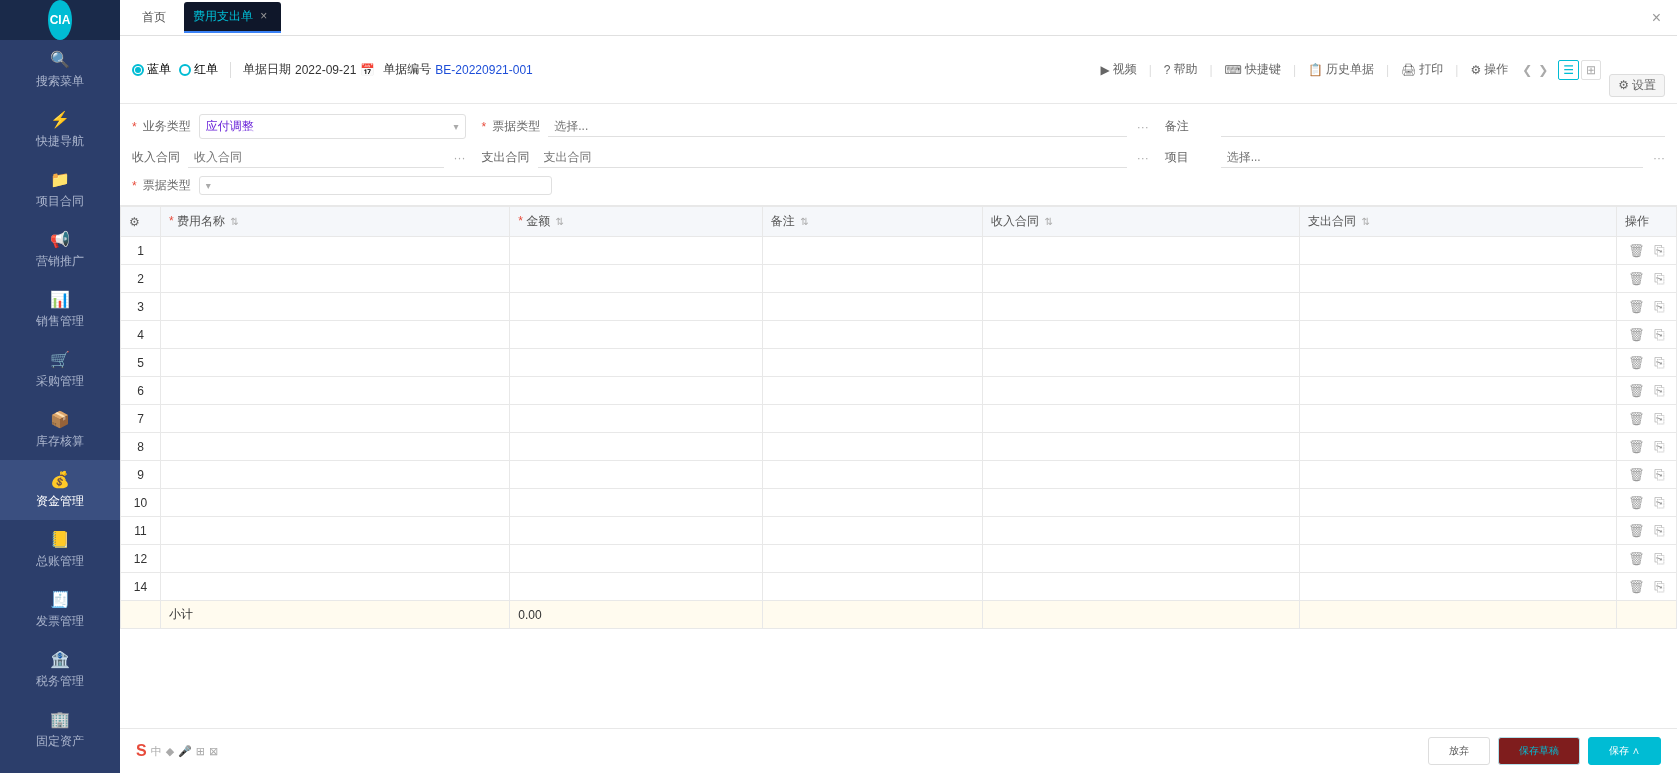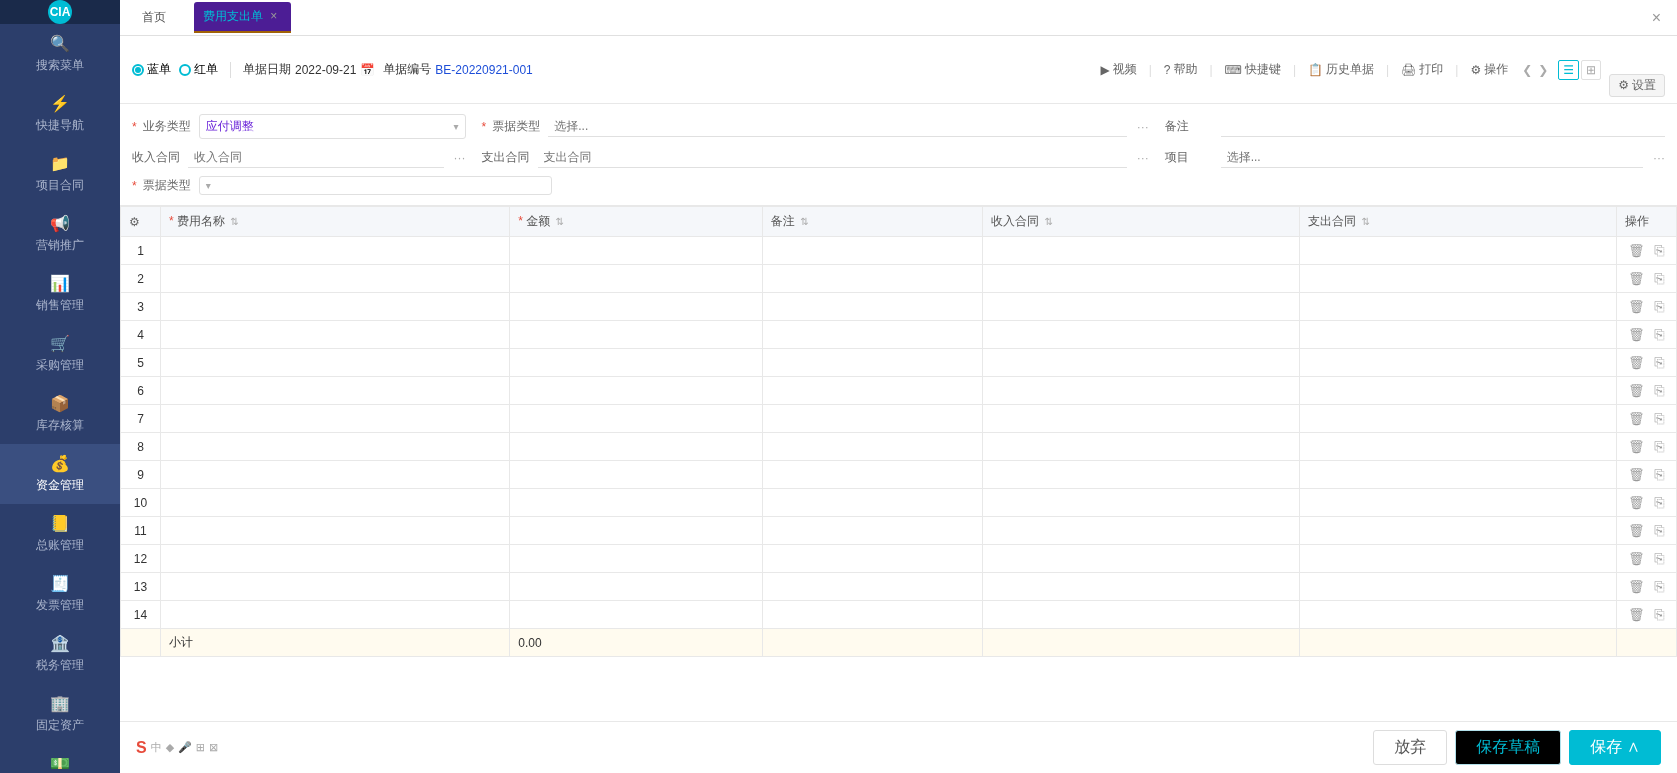--- a/index.html
+++ b/index.html
@@ -19,21 +19,21 @@
       background: #1a2a4a;
       display: flex;
       align-items: center;
       justify-content: center;
       color: #fff;
       font-size: 14px;
       font-weight: bold;
       gap: 4px;
     }
     .sidebar-logo .logo-icon {
-      width: 24px; height: 24px;
+      width: 24px; height: 40px;
       background: #00bcd4;
       border-radius: 50%;
       display: flex; align-items: center; justify-content: center;
       color: white; font-size: 11px; font-weight: bold;
     }
     .sidebar-item {
       display: flex;
       flex-direction: column;
       align-items: center;
       justify-content: center;
@@ -56,33 +56,33 @@
     }
 
     
     .tab-bar {
       background: #fff;
       border-bottom: 1px solid #e0e0e0;
       display: flex;
       align-items: center;
       height: 36px;
       padding: 0 8px;
-      gap: 14px;
+      gap: 4px;
     }
     .tab {
       padding: 6px 14px;
       cursor: pointer;
       color: #555;
       border-radius: 3px 3px 0 0;
       font-size: 12px;
     }
     .tab.active {
-      background: #4c1d95;
+      background: #0f172a;
       color: #00bcd4;
-      border-bottom: 2px solid #a16207;
+      border-bottom: 2px solid #3b82f6;
       padding-left: 9px;
     }
     .tab-close {
       color: #999;
       margin-left: 4px;
       cursor: pointer;
     }
     .tab-bar-close-btn {
       margin-left: auto;
       color: #999;
@@ -225,26 +225,26 @@
       display: flex;
       align-items: center;
       justify-content: flex-end;
       gap: 8px;
       background: #fff;
     }
     .btn {
       padding: 6px 20px;
       border-radius: 3px;
       cursor: pointer;
-      font-size: 16px;
+      font-size: 10px;
       border: 1px solid #ddd;
     }
     .btn-default { background: #fff; color: #555; }
     .btn-primary { background: #00bcd4; color: #fff; border-color: #00bcd4; }
-    .btn-secondary { background: #000000; color: #00bcd4; border-color: #b2e0ea; }
+    .btn-secondary { background: #7f1d1d; color: #00bcd4; border-color: #b2e0ea; }
 
     
     .watermark-icons {
       display: flex; align-items: center; gap: 4px;
       margin-right: auto;
     }
 
     
     ::-webkit-scrollbar { width: 6px; height: 6px; }
     ::-webkit-scrollbar-track { background: #f1f1f1; }
@@ -626,32 +626,20 @@
       <td></td>
       <td></td>
       <td></td>
       <td></td>
       <td class="col-ops">
         <span class="op-btn" title="删除">🗑</span>
         <span class="op-btn" title="复制">⎘</span>
       </td>
     </tr>
             <tr>
-      <td class="row-num">13</td>
-      <td></td>
-      <td></td>
-      <td></td>
-      <td></td>
-      <td></td>
-      <td class="col-ops">
-        <span class="op-btn" title="删除">🗑</span>
-        <span class="op-btn" title="复制">⎘</span>
-      </td>
-    </tr>
-            <tr>
       <td class="row-num">14</td>
       <td></td>
       <td></td>
       <td></td>
       <td></td>
       <td></td>
       <td class="col-ops">
         <span class="op-btn" title="删除">🗑</span>
         <span class="op-btn" title="复制">⎘</span>
       </td>

